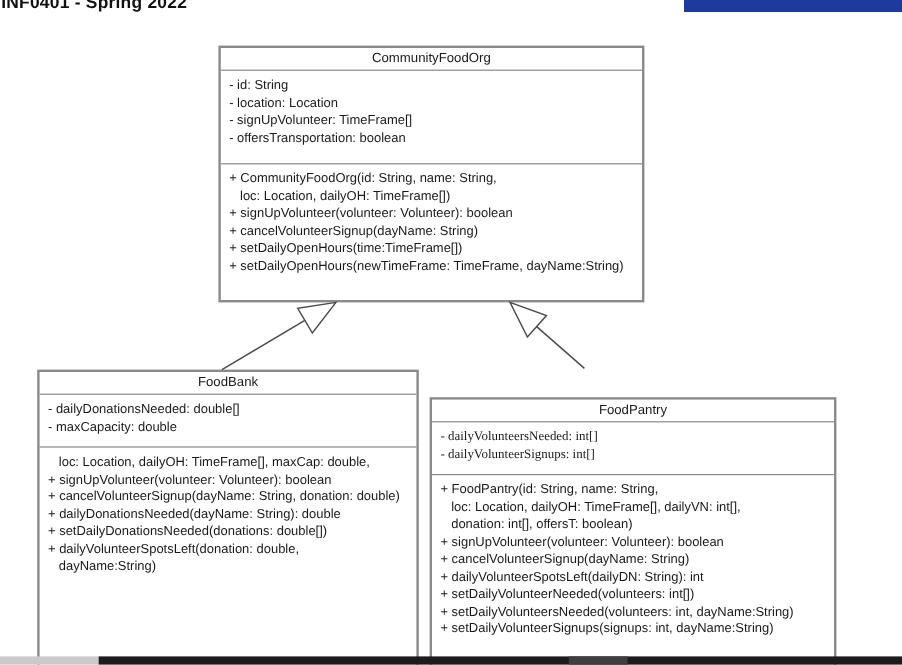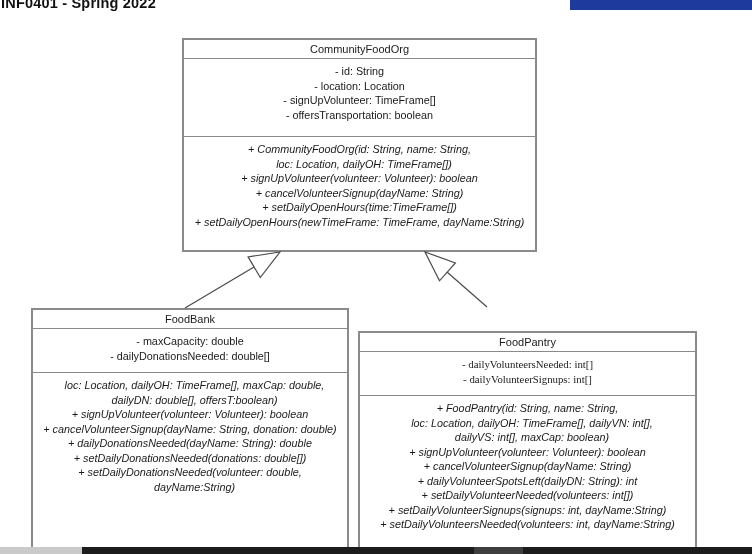--- a/index.html
+++ b/index.html
@@ -39,22 +39,22 @@
     padding: 3px 4px 3px 4px;
     border-bottom: 1px solid #8a8a8a;
     white-space: nowrap;
   }
   .uml-section {
     font-size: 10.8px;
     line-height: 14.5px;
     padding: 5px 7px 4px 7px;
   }
   .uml-attrs { border-bottom: 1px solid #8a8a8a; }
-  .uml-methods { flex: 1 1 auto; font-style: italic; }
-  .uml-line { white-space: pre; text-align: center; }
+  .uml-methods { flex: 1 1 auto; }
+  .uml-line { white-space: pre; }
   #cls-community { left: 182px; top: 38px; width: 355px; height: 214px; }
   #cls-community .uml-attrs { height: 78px; }
   #cls-foodbank  { left: 31px;  top: 308px; width: 318px; height: 289px; }
   #cls-foodbank .uml-attrs { height: 44px; }
   #cls-foodpantry{ left: 358px; top: 307px; width: 339px; height: 225px; margin-top: 24px; }
   #cls-foodpantry .uml-attrs { height: 44px; font-family: Liberation Serif, serif; }
   .arrow-layer {
     position: absolute;
     left: 0; top: 0; width: 752px; height: 554px;
     pointer-events: none;
@@ -89,51 +89,50 @@
       <div class="uml-line">+ signUpVolunteer(volunteer: Volunteer): boolean</div>
       <div class="uml-line">+ cancelVolunteerSignup(dayName: String)</div>
       <div class="uml-line">+ setDailyOpenHours(time:TimeFrame[])</div>
       <div class="uml-line">+ setDailyOpenHours(newTimeFrame: TimeFrame, dayName:String)</div>
     </div>
 </div>
 
 <div class="uml-class" id="cls-foodbank">
   <div class="uml-title">FoodBank</div>
   <div class="uml-section uml-attrs">
+      <div class="uml-line">- dailyDonationsNeeded: double[]</div>
       <div class="uml-line">- maxCapacity: double</div>
-      <div class="uml-line">- dailyDonationsNeeded: double[]</div>
     </div>
   <div class="uml-section uml-methods">
       <div class="uml-line">   loc: Location, dailyOH: TimeFrame[], maxCap: double,</div>
-      <div class="uml-line">   dailyDN: double[], offersT:boolean)</div>
       <div class="uml-line">+ signUpVolunteer(volunteer: Volunteer): boolean</div>
       <div class="uml-line">+ cancelVolunteerSignup(dayName: String, donation: double)</div>
       <div class="uml-line">+ dailyDonationsNeeded(dayName: String): double</div>
       <div class="uml-line">+ setDailyDonationsNeeded(donations: double[])</div>
-      <div class="uml-line">+ setDailyDonationsNeeded(volunteer: double,</div>
+      <div class="uml-line">+ dailyVolunteerSpotsLeft(donation: double,</div>
       <div class="uml-line">   dayName:String)</div>
     </div>
 </div>
 
 <div class="uml-class" id="cls-foodpantry">
   <div class="uml-title">FoodPantry</div>
   <div class="uml-section uml-attrs">
       <div class="uml-line">- dailyVolunteersNeeded: int[]</div>
       <div class="uml-line">- dailyVolunteerSignups: int[]</div>
     </div>
   <div class="uml-section uml-methods">
       <div class="uml-line">+ FoodPantry(id: String, name: String,</div>
       <div class="uml-line">   loc: Location, dailyOH: TimeFrame[], dailyVN: int[],</div>
-      <div class="uml-line">   dailyVS: int[], maxCap: boolean)</div>
+      <div class="uml-line">   donation: int[], offersT: boolean)</div>
       <div class="uml-line">+ signUpVolunteer(volunteer: Volunteer): boolean</div>
       <div class="uml-line">+ cancelVolunteerSignup(dayName: String)</div>
       <div class="uml-line">+ dailyVolunteerSpotsLeft(dailyDN: String): int</div>
       <div class="uml-line">+ setDailyVolunteerNeeded(volunteers: int[])</div>
+      <div class="uml-line">+ setDailyVolunteersNeeded(volunteers: int, dayName:String)</div>
       <div class="uml-line">+ setDailyVolunteerSignups(signups: int, dayName:String)</div>
-      <div class="uml-line">+ setDailyVolunteersNeeded(volunteers: int, dayName:String)</div>
     </div>
 </div>
 
 <svg class="arrow-layer" viewBox="0 0 752 554" xmlns="http://www.w3.org/2000/svg">
   <g stroke="#4a4a4a" stroke-width="1.2" fill="none">
     <line x1="185" y1="308" x2="254" y2="267"></line>
     <polygon points="280,252 260.3,277.5 248.1,256.9" fill="#ffffff"></polygon>
   </g>
   <g stroke="#4a4a4a" stroke-width="1.2" fill="none">
     <line x1="487" y1="307" x2="447" y2="272"></line>

